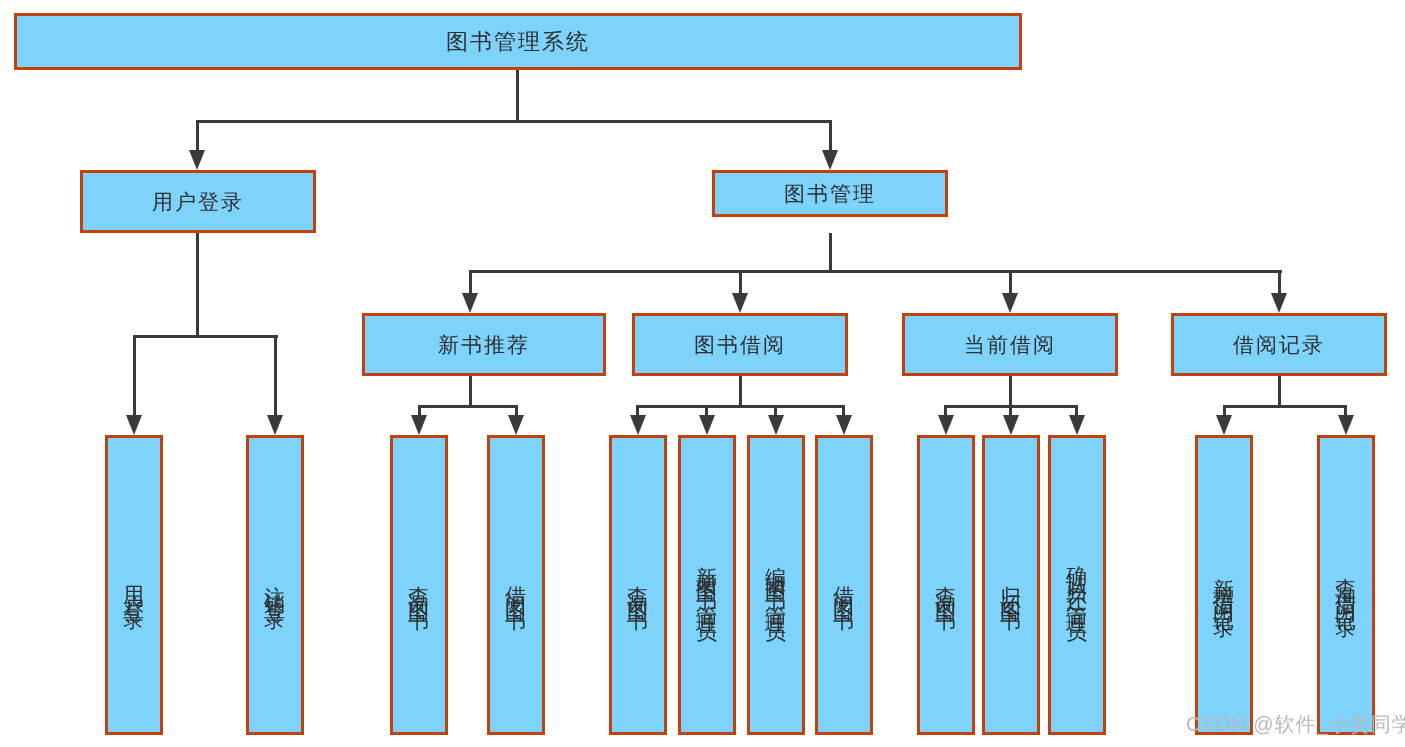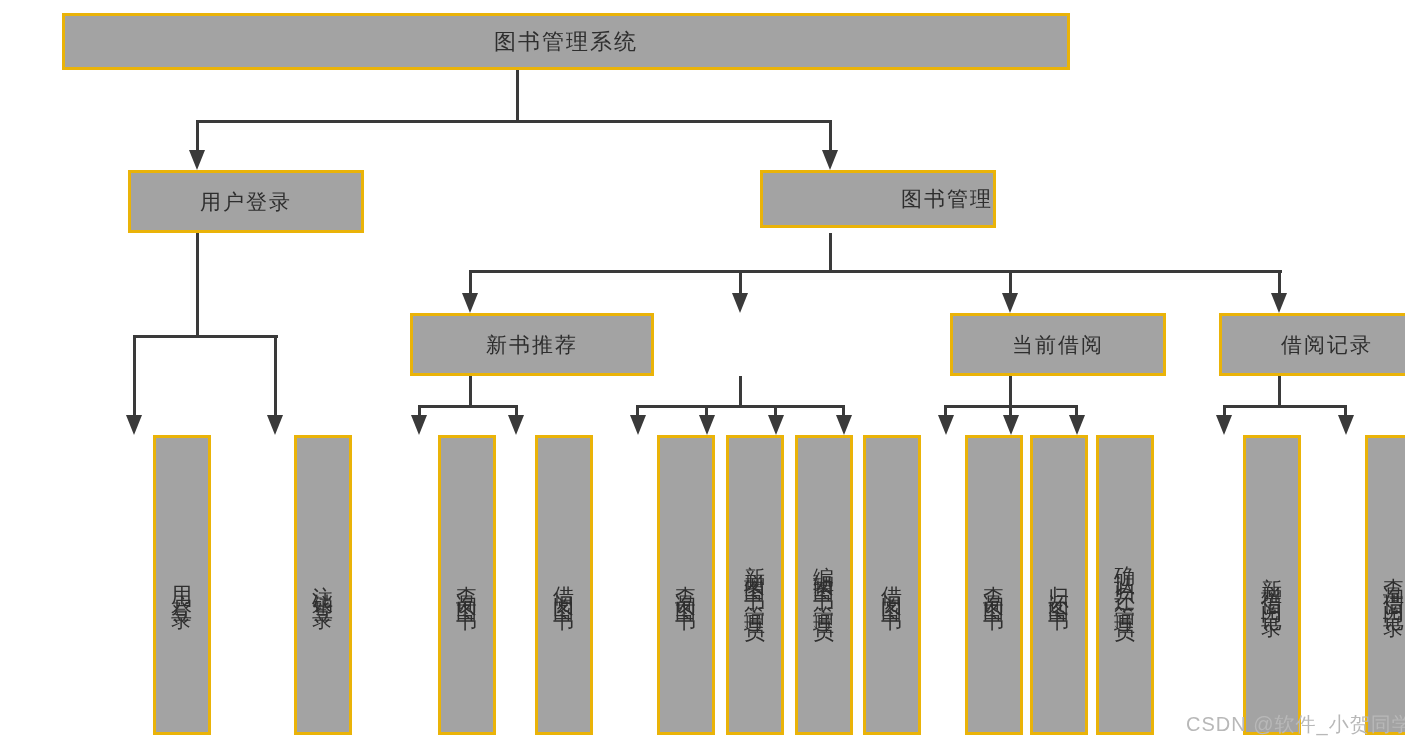--- a/index.html
+++ b/index.html
@@ -8,30 +8,29 @@
     width: 1405px;
     height: 747px;
     background: #ffffff;
     overflow: hidden;
     font-family: "Liberation Sans", "DejaVu Sans", sans-serif;
   }
   
   .bx {
     position: absolute;
     box-sizing: border-box;
-    border: 3px solid #eab308;
-    background: #a3a3a3;
+    border: 3px solid #c2410c;
+    background: #7dd3fc;
     display: flex;
     align-items: center;
     justify-content: center;
     color: #2e2e2e;
     font-size: 21px;
     letter-spacing: 2px;
     text-align: center;
-    margin-left: 48px;
   }
   .vert {
     writing-mode: vertical-rl;
     text-orientation: mixed;
     letter-spacing: 8px;
     font-size: 21px;
     line-height: 1;
   }
   
   .ln { position: absolute; background: #3a3a3a; }
@@ -68,21 +67,21 @@
   <div class="ln vln" style="left:516px; top:70px; height:51px;"></div>
   <div class="ln hln" style="left:196px; top:120px; width:636px;"></div>
   <div class="ln vln" style="left:196px; top:120px; height:33px;"></div>
   <div class="arw" style="left:189px; top:150px;"></div>
   <div class="ln vln" style="left:829px; top:120px; height:33px;"></div>
   <div class="arw" style="left:822px; top:150px;"></div>
 
   <div class="bx" style="left:80px; top:170px; width:236px; height:63px;">
     <span>用户登录</span>
   </div>
-  <div class="bx" style="left:712px; top:170px; width:236px; height:58px;justify-content:flex-end;">
+  <div class="bx" style="left:712px; top:170px; width:236px; height:47px;">
     <span>图书管理</span>
   </div>
 
   <div class="ln vln" style="left:196px; top:233px; height:104px;"></div>
   <div class="ln hln" style="left:133px; top:335px; width:145px;"></div>
   <div class="ln vln" style="left:133px; top:335px; height:82px;"></div>
   <div class="arw" style="left:126px; top:415px;"></div>
   <div class="ln vln" style="left:274px; top:335px; height:82px;"></div>
   <div class="arw" style="left:267px; top:415px;"></div>
 
@@ -92,20 +91,23 @@
   <div class="arw" style="left:462px; top:293px;"></div>
   <div class="ln vln" style="left:739px; top:270px; height:26px;"></div>
   <div class="arw" style="left:732px; top:293px;"></div>
   <div class="ln vln" style="left:1009px; top:270px; height:26px;"></div>
   <div class="arw" style="left:1002px; top:293px;"></div>
   <div class="ln vln" style="left:1278px; top:270px; height:26px;"></div>
   <div class="arw" style="left:1271px; top:293px;"></div>
 
   <div class="bx" style="left:362px; top:313px; width:244px; height:63px;">
     <span>新书推荐</span>
+  </div>
+  <div class="bx" style="left:632px; top:313px; width:216px; height:63px;">
+    <span>图书借阅</span>
   </div>
   <div class="bx" style="left:902px; top:313px; width:216px; height:63px;">
     <span>当前借阅</span>
   </div>
   <div class="bx" style="left:1171px; top:313px; width:216px; height:63px;">
     <span>借阅记录</span>
   </div>
 
   <div class="ln vln" style="left:469px; top:376px; height:31px;"></div>
   <div class="ln hln" style="left:418px; top:405px; width:100px;"></div>

